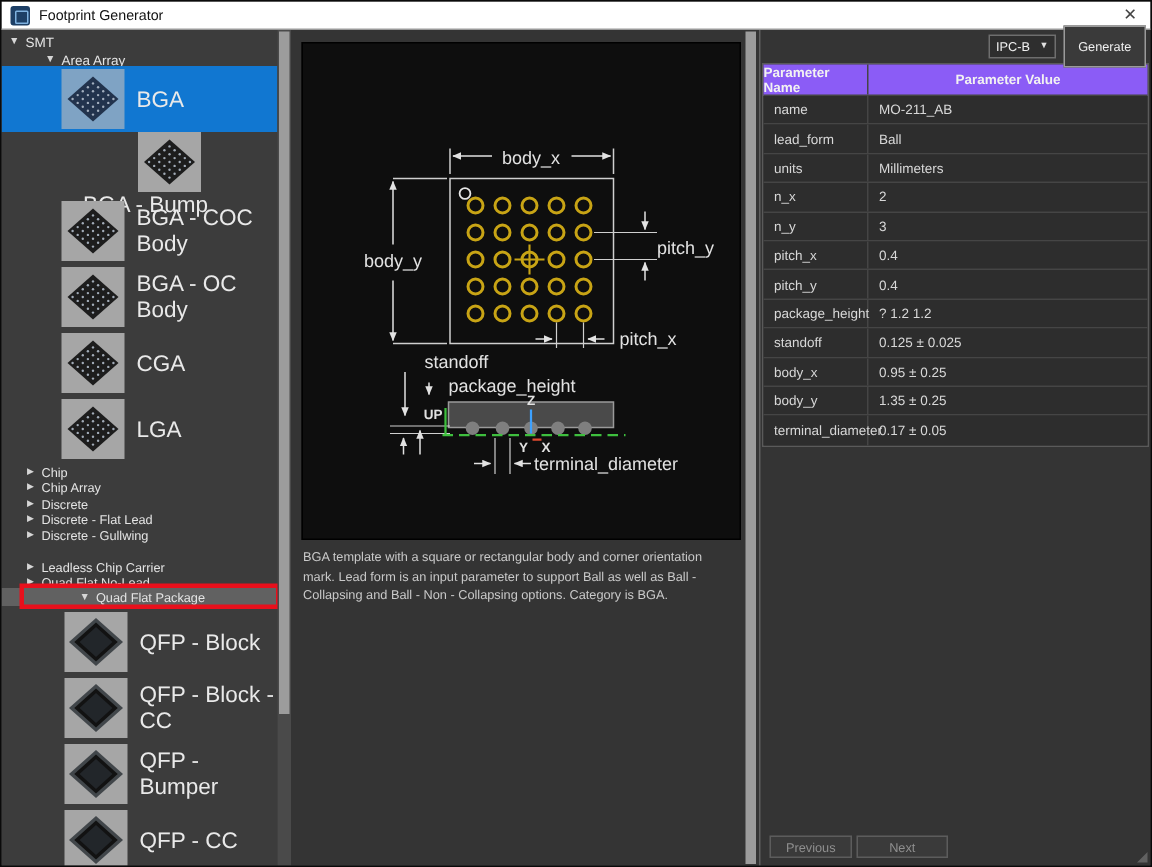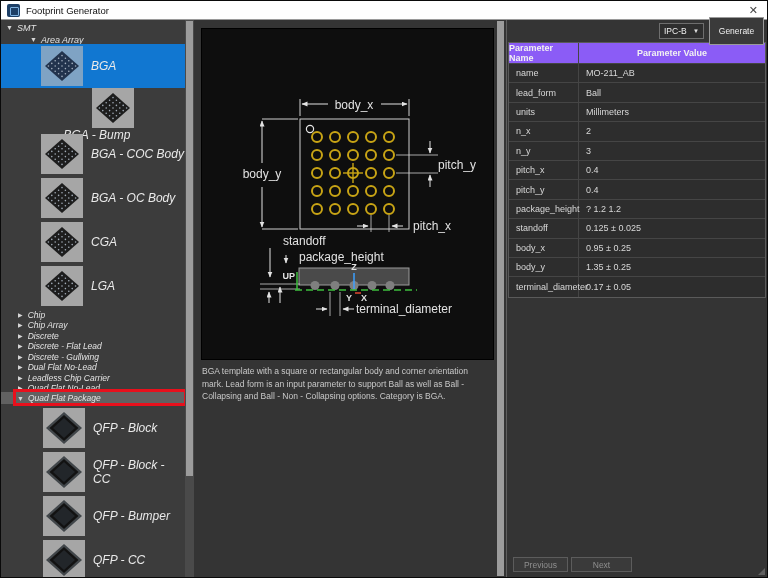--- a/index.html
+++ b/index.html
@@ -8,32 +8,32 @@
   
   .titlebar{position:absolute;left:0;top:0;right:0;height:19px;background:#ffffff;border-bottom:1px solid #9a9a9a;display:flex;align-items:center;}
   .app-icon{width:13px;height:13px;margin-left:6px;background:#1d3f66;border-radius:2px;position:relative;flex:0 0 auto;}
   .app-icon:after{content:"";position:absolute;left:3px;top:3px;width:7px;height:7px;border:1px solid #7fb2e0;border-radius:1px;}
   .title-text{margin-left:6px;font-size:9.5px;color:#111;}
   .close-btn{margin-left:auto;margin-right:9px;font-size:11px;color:#444;cursor:default;line-height:1;}
   
   .main{position:absolute;left:0;top:19px;right:0;bottom:0;display:flex;}
   
   .tree{position:relative;width:184px;background:#3c3c3c;overflow:hidden;flex:0 0 auto;}
-  .tree-row{position:absolute;left:0;right:0;display:flex;align-items:center;color:#e4e4e4;font-size:9px;font-style:italic;}
+  .tree-row{position:absolute;left:0;right:0;display:flex;align-items:center;color:#e4e4e4;font-size:9px;}
   .tw{color:#d6d6d6;font-size:7px;flex:0 0 auto;line-height:1;}
   .tw.small{font-size:6px;}
   .cat-row{height:11px;}
   .item-row{height:44px;}
   .thumb{width:42px;height:40px;background:#a6a6a6;flex:0 0 auto;display:flex;align-items:center;justify-content:center;}
   .thumb svg{display:block;color:#1d1d1d;}
   .item-row.selected{background:#1177d1;}
   .item-row.selected .thumb{background:#7fa3c4;}
   .item-row.selected .thumb svg{color:#22334d;}
   .thumb.qfp svg{color:#121212;}
-  .item-label{margin-left:8px;font-size:12px;color:#e9e9e9;}
+  .item-label{margin-left:8px;font-size:15px;color:#e9e9e9;}
   .qfp-head{height:12px;background:#616161;}
   .annotation-box{position:absolute;left:12px;width:174px;height:17px;border:3px solid #e8101c;z-index:6;pointer-events:none;}
   .tree-scroll{position:relative;width:9px;background:#4a4a4a;flex:0 0 auto;}
   .tree-scroll .thumb-bar{position:absolute;left:1px;right:1px;top:1px;height:455px;background:#9c9c9c;}
   
   .middle{position:relative;width:312px;background:#343434;flex:0 0 auto;}
   .diagram-box{position:absolute;left:7px;top:8px;width:293px;height:332px;background:#0e0e0e;border:1px solid #000;}
   .diagram-box svg{display:block;}
   .desc{position:absolute;left:8px;top:345px;width:286px;font-size:8.5px;line-height:12.5px;color:#c9c9c9;}
   .mid-scroll{position:absolute;right:2px;top:1px;bottom:1px;width:7px;background:#9c9c9c;}
@@ -185,34 +185,30 @@
         <span style="margin-left:5px;">Discrete</span>
       </div>
       <div class="tree-row cat-row" style="top:320.5px;font-size:8.5px;">
         <span class="tw small" style="margin-left:17px;">▶</span>
         <span style="margin-left:5px;">Discrete - Flat Lead</span>
       </div>
       <div class="tree-row cat-row" style="top:331px;font-size:8.5px;">
         <span class="tw small" style="margin-left:17px;">▶</span>
         <span style="margin-left:5px;">Discrete - Gullwing</span>
       </div>
-      <div class="tree-row cat-row" style="top:341.5px;font-size:8.5px;">
-        <span class="tw small" style="margin-left:17px;">▶</span>
-        <span style="margin-left:5px;">Dual Flat No-Lead</span>
-      </div>
       <div class="tree-row cat-row" style="top:352px;font-size:8.5px;">
         <span class="tw small" style="margin-left:17px;">▶</span>
         <span style="margin-left:5px;">Leadless Chip Carrier</span>
       </div>
       <div class="tree-row cat-row" style="top:362.5px;font-size:8.5px;">
         <span class="tw small" style="margin-left:17px;">▶</span>
         <span style="margin-left:5px;">Quad Flat No-Lead</span>
       </div>
 
-      <div class="tree-row cat-row qfp-head" style="top:372px;font-size:8.5px;">
+      <div class="tree-row cat-row qfp-head" style="top:372px;font-size:8.5px;padding-left:36px;">
         <span class="tw" style="margin-left:16px;">▼</span>
         <span style="margin-left:4px;">Quad Flat Package</span>
       </div>
       <div class="annotation-box" style="top:369px;"></div>
 
       <div class="tree-row item-row" style="top:386px;">
         <div class="thumb qfp" style="margin-left:42px;">
             <svg width="42" height="40">
               <use href="#thumb-qfp"></use>
             </svg>

